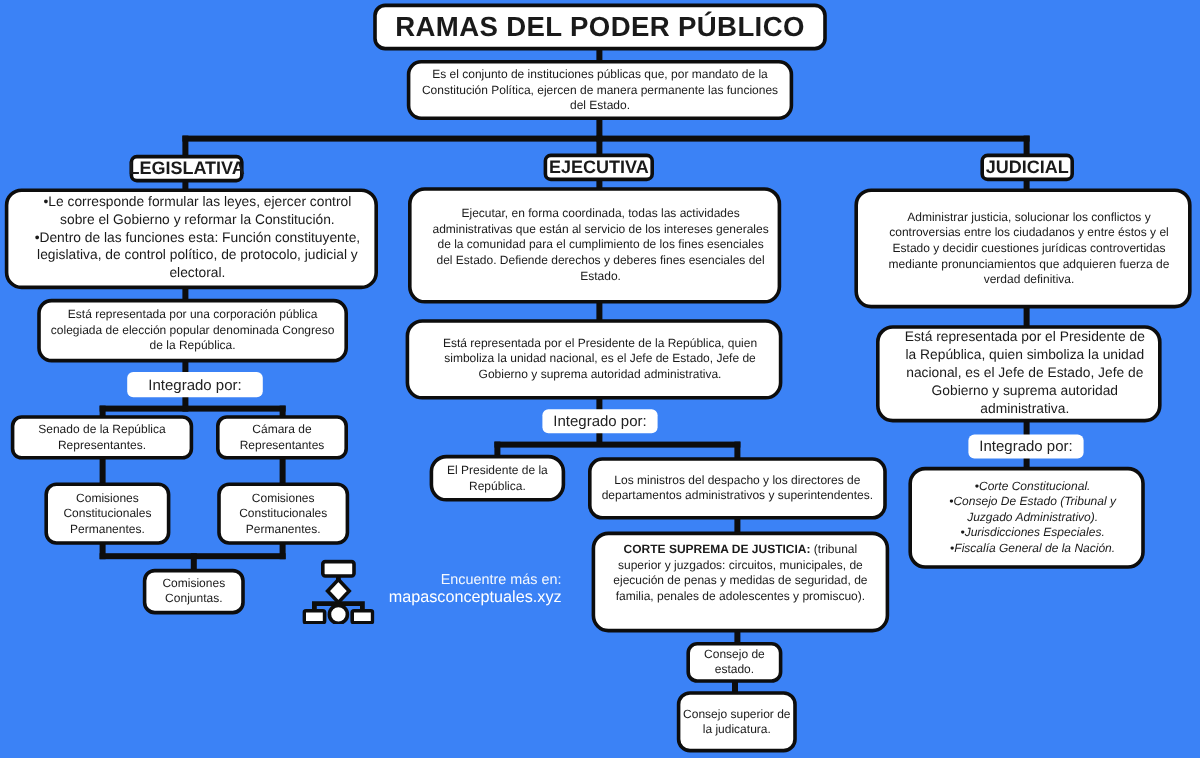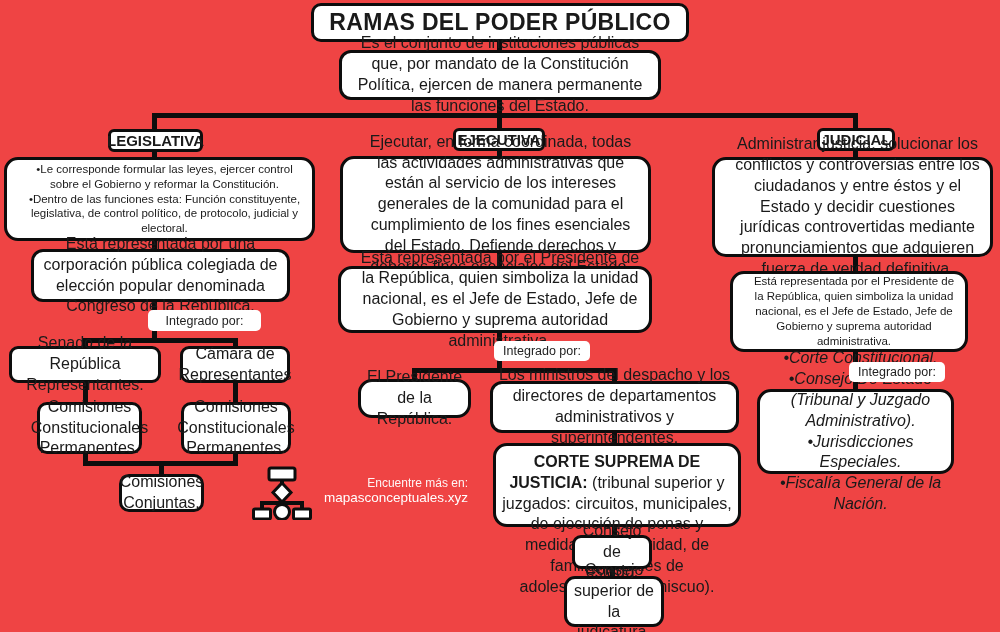--- a/index.html
+++ b/index.html
@@ -3,44 +3,44 @@
 <meta charset="utf-8">
 <style>
   html,body{margin:0;padding:0;}
   body{
     width:1000px;height:632px;
     font-family:"Liberation Sans", sans-serif;
     overflow:hidden;
   }
   #canvas{
     position:relative;width:1000px;height:632px;
-    background:#ef4444;
+    background:#3b82f6;
   }
   .line{position:absolute;background:#0d0d0d;z-index:0;}
   .node{
     position:absolute;z-index:1;
     background:#ffffff;border:3px solid #0d0d0d;border-radius:12px;
     display:flex;align-items:center;justify-content:center;
     text-align:center;color:#1a1a1a;
-    font-size:16px;line-height:1.3;
+    font-size:10px;line-height:1.3;
     padding:2px 5px;box-sizing:border-box;
   }
   .thick{border-width:3.5px;border-radius:14px;padding-left:15px;}
   .preline{white-space:pre-line;}
   .title{
     font-weight:bold;font-size:23px;letter-spacing:.3px;
     border-radius:10px;border-width:3.5px;
   }
   .header{
     font-weight:bold;font-size:15px;border-radius:6px;padding:1px 4px;
   }
   .tag{
     position:absolute;z-index:2;background:#ffffff;border-radius:5px;
     display:flex;align-items:center;justify-content:center;
-    font-size:12.5px;color:#222;box-sizing:border-box;margin-left:42px;
+    font-size:12.5px;color:#222;box-sizing:border-box;
   }
   .fs115{font-size:11.5px;}
   .footer-text{
     position:absolute;z-index:1;color:#ffffff;text-align:right;
   }
   .footer-text .l1{font-size:12px;opacity:.95;}
   .footer-text .l2{font-size:13.5px;font-weight:normal;}
   svg{display:block;}
 </style>
 </head>

